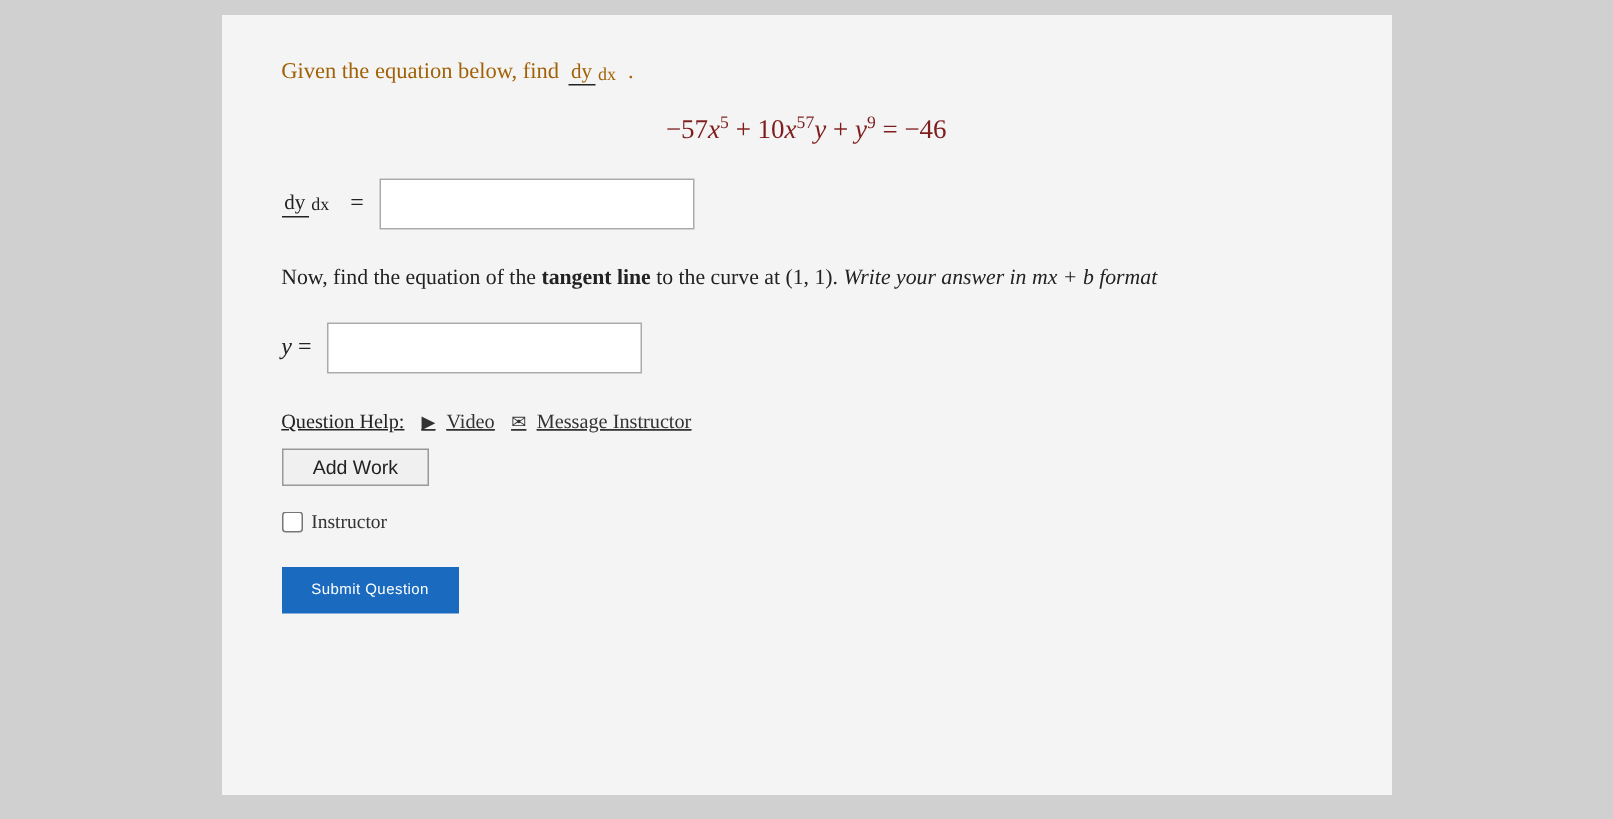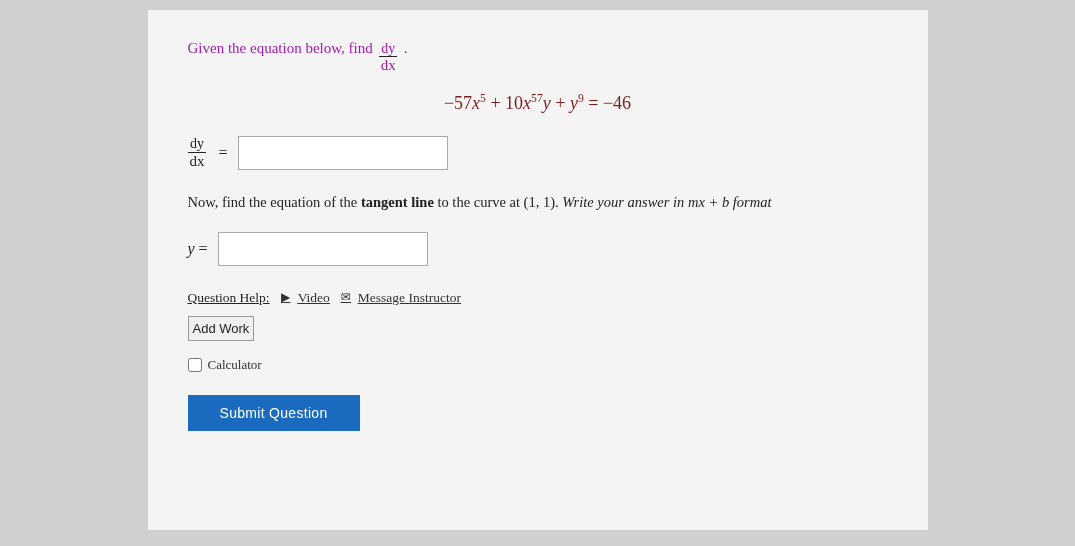--- a/index.html
+++ b/index.html
@@ -14,42 +14,42 @@
     .page-wrapper {
       background: #f4f4f4;
       width: 780px;
       min-height: 520px;
       margin-top: 10px;
       padding: 30px 40px 30px 40px;
       position: relative;
     }
     .question-intro {
       font-size: 15px;
-      color: #a21caf;
+      color: #a16207;
       margin-bottom: 18px;
       display: flex;
       align-items: baseline;
       gap: 6px;
       flex-wrap: wrap;
     }
     .fraction {
       display: inline-flex;
-      flex-direction: column;
+      flex-direction: row;
       align-items: center;
       vertical-align: middle;
       line-height: 1.1;
     }
     .fraction .numer {
       border-bottom: 1.5px solid #222;
       padding: 0 2px;
       font-size: 14px;
     }
     .fraction .denom {
       padding: 0 2px;
-      font-size: 15px;
+      font-size: 12px;
     }
     .equation-block {
       text-align: center;
       font-size: 18px;
       color: #7f1d1d;
       margin: 10px 0 22px 0;
       font-family: Georgia, serif;
     }
     .answer-row {
       display: flex;
@@ -128,21 +128,21 @@
       display: inline-flex;
       align-items: center;
       justify-content: center;
       width: 16px;
       height: 16px;
       font-size: 12px;
     }
     .add-work-btn {
       border: 1px solid #999;
       background: #f0f0f0;
-      padding: 4px 4px;
+      padding: 4px 20px;
       font-size: 13px;
       cursor: pointer;
       color: #222;
       margin-bottom: 8px;
       display: inline-block;
     }
     .calculator-row {
       display: flex;
       align-items: center;
       gap: 6px;
@@ -154,22 +154,22 @@
       accent-color: #555;
     }
     .calculator-label {
       font-size: 13px;
       color: #333;
     }
     .submit-btn {
       background: #1a6bbf;
       color: #fff;
       border: none;
-      padding: 10px 32px;
-      font-size: 14px;
+      padding: 10px 20px;
+      font-size: 10px;
       cursor: pointer;
       font-family: Arial, sans-serif;
       letter-spacing: 0.3px;
     }
     sup {
       font-size: 0.65em;
       vertical-align: super;
     }
     .eq-text {
       font-style: italic;
@@ -232,20 +232,20 @@
       <span>Message Instructor</span>
     </span>
   </div>
 
   <div style="margin-bottom:8px;">
     <button class="add-work-btn">Add Work</button>
   </div>
 
   <div class="calculator-row">
     <input type="checkbox" class="calculator-checkbox" style="">
-    <label class="calculator-label">Calculator</label>
+    <label class="calculator-label">Instructor</label>
   </div>
 
   <div>
     <button class="submit-btn">Submit Question</button>
   </div>
 
 </div>
 
 </body></html>

